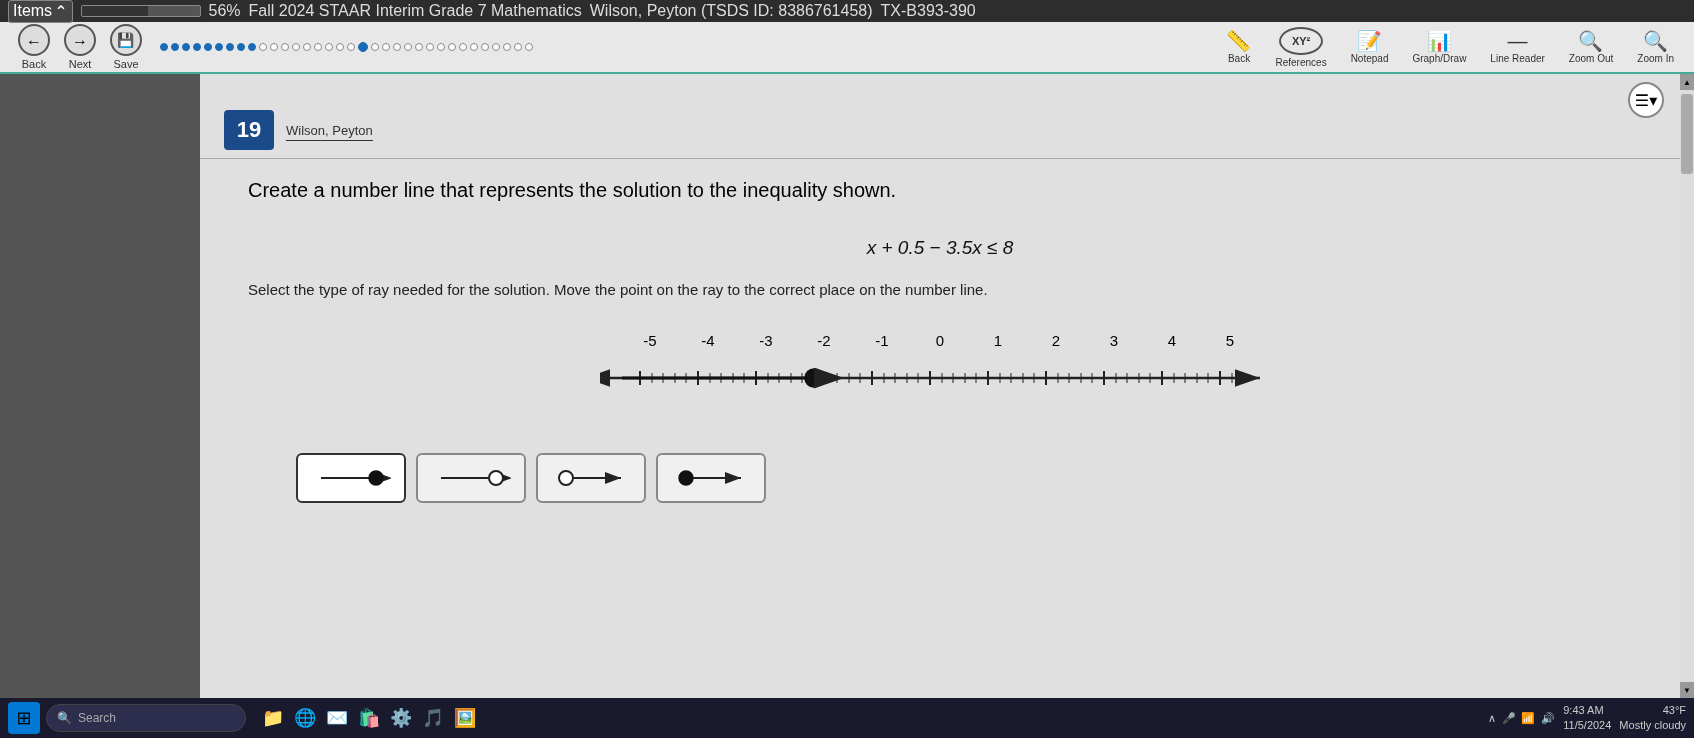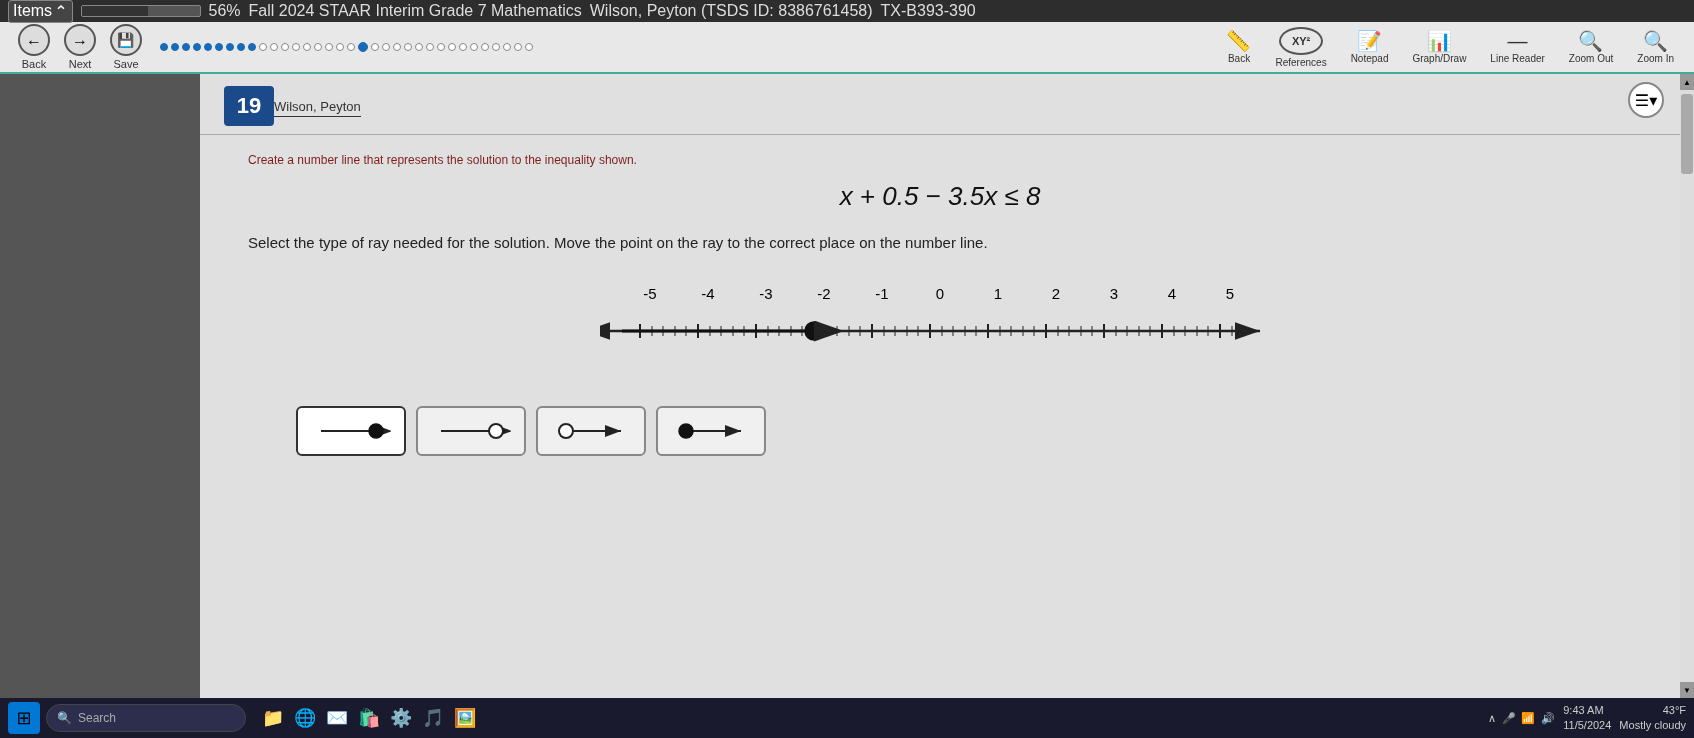--- a/index.html
+++ b/index.html
@@ -165,23 +165,24 @@
       flex: 1;
       background: #e0e0e0;
       padding: 0;
       overflow-y: auto;
       position: relative;
     }
 
     .question-header {
       display: flex;
       align-items: center;
-      gap: 0;
+      gap: 12px;
       padding: 12px 24px 8px 24px;
       border-bottom: 1px solid #aaa;
+      margin-top: 24px;
     }
     .question-number {
       background: #1a4a8a;
       color: #fff;
       font-size: 22px;
       font-weight: bold;
       width: 50px;
       height: 40px;
       display: flex;
       align-items: center;
@@ -209,27 +210,27 @@
       align-items: center;
       justify-content: center;
       cursor: pointer;
       font-size: 16px;
     }
 
     .question-body {
       padding: 16px 48px 24px 48px;
     }
     .question-instruction {
-      font-size: 12px;
-      color: #7f1d1d;
-      margin-bottom: 12px;
+      font-size: 20px;
+      color: #000000;
+      margin-bottom: 32px;
       line-height: 1.5;
     }
     .question-equation {
-      font-size: 26px;
+      font-size: 19px;
       text-align: center;
       margin: 12px 0 20px 0;
       color: #111;
       font-style: italic;
     }
     .question-sub {
       font-size: 15px;
       color: #222;
       margin-bottom: 24px;
       line-height: 1.5;

